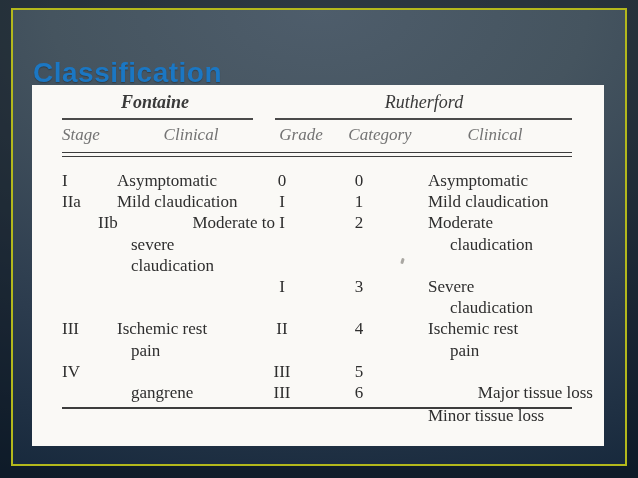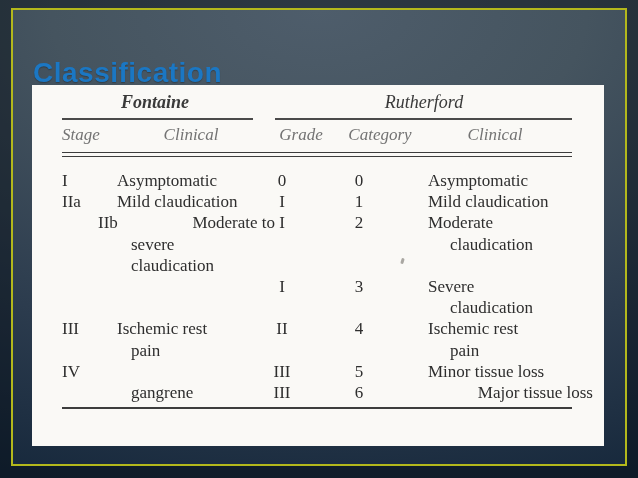--- a/index.html
+++ b/index.html
@@ -129,21 +129,21 @@
           <div class="tcell" style="left: 396px; width: 165px; text-align: left;">Ischemic rest</div>
         </div>
         <div class="trow" style="top: 254.6px;">
           <div class="tcell" style="left: 99px; width: 158px; text-align: left;">pain</div>
           <div class="tcell" style="left: 418px; width: 165px; text-align: left;">pain</div>
         </div>
         <div class="trow" style="top: 275.8px;">
           <div class="tcell" style="left: 30px; width: 52px; text-align: left;">IV</div>
           <div class="tcell" style="left: 223px; width: 54px; text-align: center;">III</div>
           <div class="tcell" style="left: 300px; width: 54px; text-align: center;">5</div>
-          <div class="tcell" style="left: 396px; width: 165px; text-align: left;">Minor tissue loss</div>
+          <div class="tcell" style="left: 396px; width: 165px; text-align: left; margin-top: 44px;">Minor tissue loss</div>
         </div>
         <div class="trow" style="top: 297px;">
           <div class="tcell" style="left: 99px; width: 158px; text-align: left;">gangrene</div>
           <div class="tcell" style="left: 223px; width: 54px; text-align: center;">III</div>
           <div class="tcell" style="left: 300px; width: 54px; text-align: center;">6</div>
           <div class="tcell" style="left: 396px; width: 165px; text-align: right;">Major tissue loss</div>
         </div>
       </div>
 
     <div class="brule"></div>

